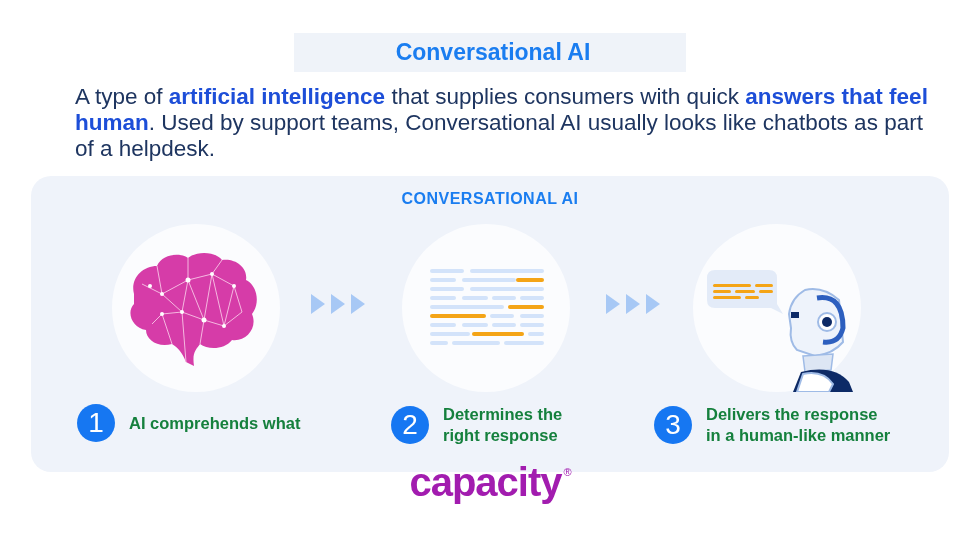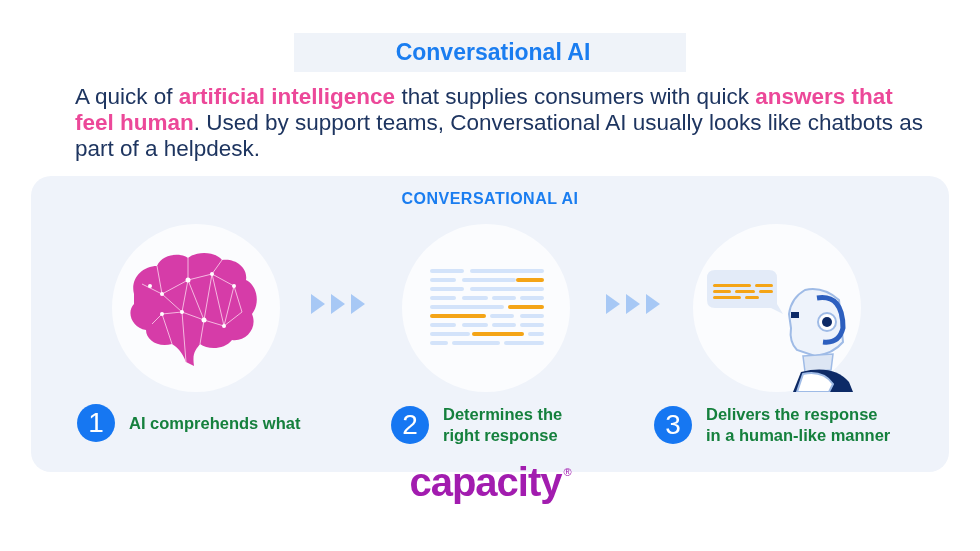--- a/index.html
+++ b/index.html
@@ -1,39 +1,39 @@
 <!DOCTYPE html>
 <html><head>
 <meta charset="utf-8">
 <style>
   html,body{margin:0;padding:0;}
   body{width:980px;height:551px;background:#ffffff;position:relative;overflow:hidden;font-family:"Liberation Sans","DejaVu Sans",sans-serif;}
   .title-box{position:absolute;left:294px;top:33px;width:392px;height:39px;background:#eff3f9;display:flex;align-items:center;justify-content:center;font-size:23px;color:#1a7df0;}
   .title-box b{font-weight:700;margin-left:6px;}
   .desc{position:absolute;left:75px;top:84px;width:860px;font-size:22.5px;line-height:26px;color:#1e3560;}
-  .desc b{color:#ec4899;font-weight:700;}
+  .desc b{color:#1d4ed8;font-weight:700;}
   .panel{position:absolute;left:31px;top:176px;width:918px;height:296px;background:#eff3fa;border-radius:20px;}
   .panel-title{position:absolute;left:0;right:0;top:14px;text-align:center;font-size:16px;font-weight:700;letter-spacing:0.5px;color:#1a7df0;}
   .circle{position:absolute;width:168px;height:168px;border-radius:50%;background:#fbfcfe;top:48px;}
   .arrows{position:absolute;top:118px;display:flex;gap:6px;}
   .arrows span{width:0;height:0;border-top:10px solid transparent;border-bottom:10px solid transparent;border-left:14px solid #a7c8f5;display:block;}
   .step{position:absolute;top:228px;display:flex;align-items:center;}
   .num{width:38px;height:38px;border-radius:50%;background:#1677f2;color:#fff;font-size:28px;display:flex;align-items:center;justify-content:center;margin-right:14px;}
   .step-text{font-size:16.5px;font-weight:700;color:#15803d;line-height:21px;}
   .logo{position:absolute;left:0;right:0;top:460px;text-align:center;font-size:40px;font-weight:700;color:#a21caf;letter-spacing:-1px;}
   .logo sup{font-size:11px;font-weight:400;vertical-align:top;position:relative;top:6px;margin-left:2px;}
 </style>
 </head>
 <body>
 
 <div class="title-box">
   <b>Conversational AI</b>
 </div>
 
-<div class="desc"><span>A quick of </span><b>artificial intelligence</b><span> that supplies consumers with quick </span><b>answers that feel human</b><span>. Used by support teams, Conversational AI usually looks like chatbots as part of a helpdesk.</span></div>
+<div class="desc"><span>A type of </span><b>artificial intelligence</b><span> that supplies consumers with quick </span><b>answers that feel human</b><span>. Used by support teams, Conversational AI usually looks like chatbots as part of a helpdesk.</span></div>
 
 <div class="panel">
   <div class="panel-title">CONVERSATIONAL AI</div>
 
   <div class="circle" style="left:81px;">
     <svg width="168" height="168" viewBox="0 0 168 168">
       <path d="M22 70 C18 55 30 42 45 42 C50 30 68 28 76 34 C86 26 104 28 110 36 C124 34 136 44 134 56 C146 62 148 80 140 90 C146 104 134 118 120 116 C112 126 96 126 88 120 C84 126 80 128 82 142 L74 138 C70 128 66 124 60 120 C46 124 34 116 34 106 C20 104 14 88 22 80 Z" fill="#d63ca8"></path>
       <g stroke="#f5b8e0" stroke-width="1" fill="none">
         <path d="M30 60 L50 70 L76 56 L100 50 L122 62 L130 88 L112 102 L92 96 L70 88 L50 90 L40 100"></path>
         <path d="M50 70 L70 88 L76 56 L92 96 L100 50 L112 102 L122 62"></path>

